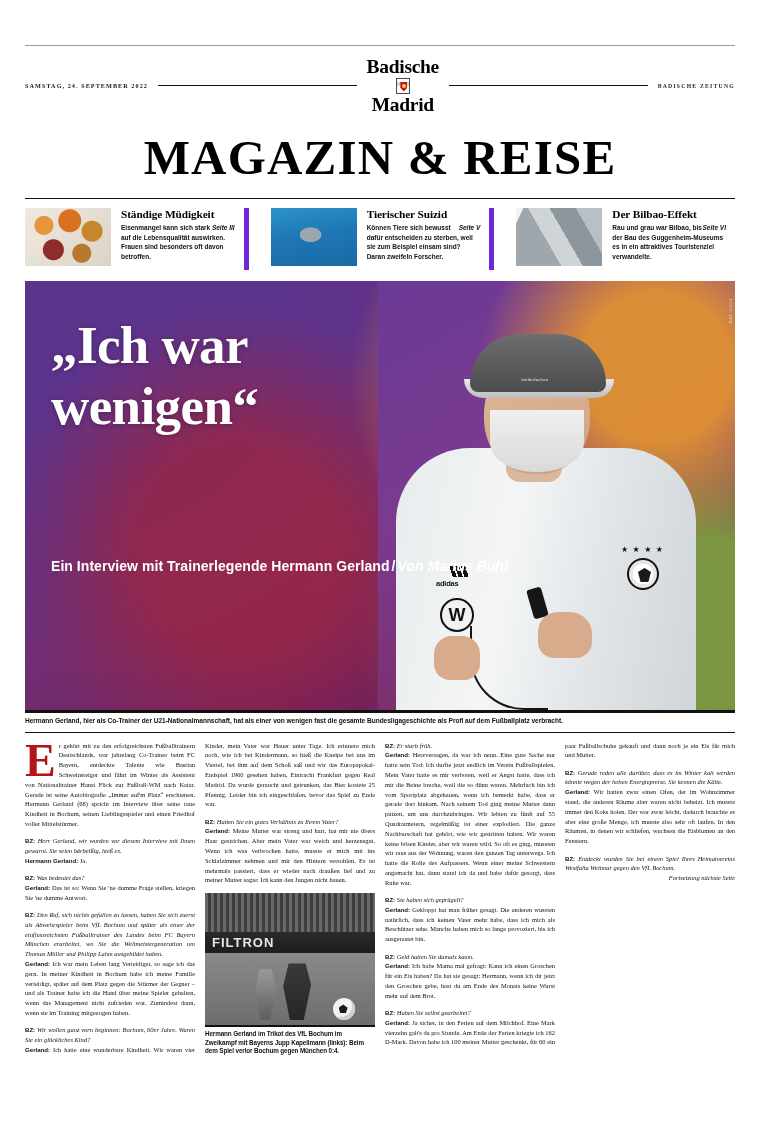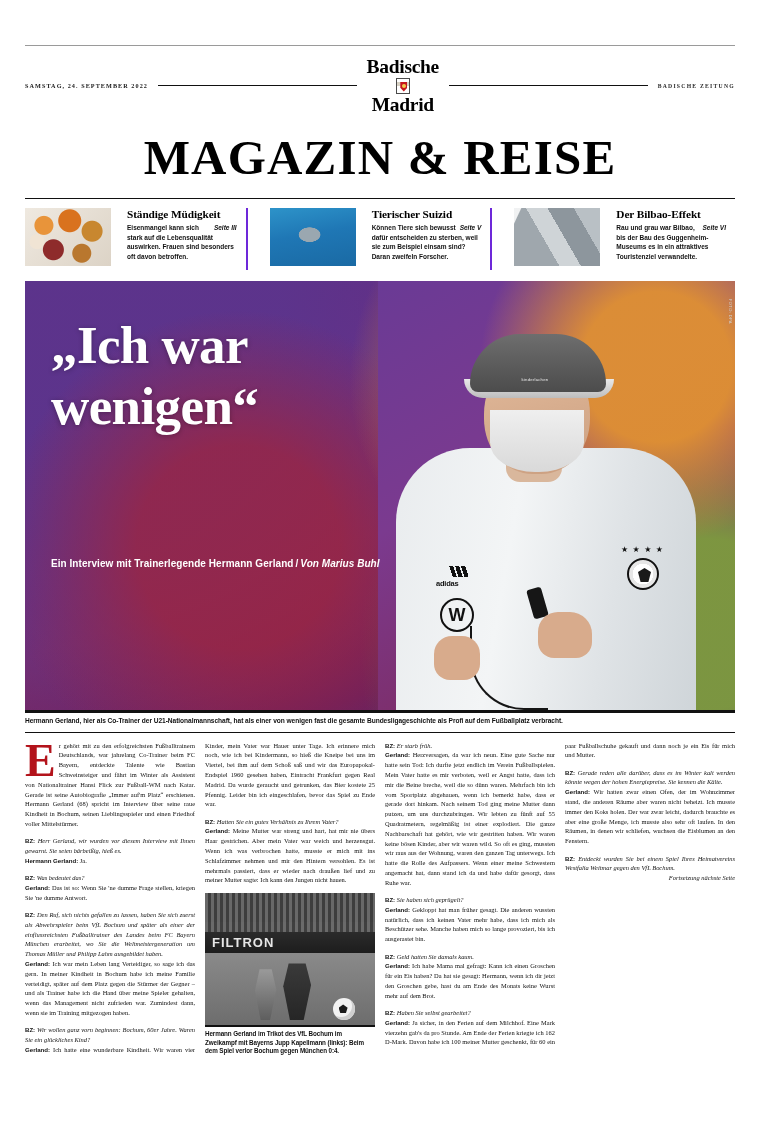--- a/index.html
+++ b/index.html
@@ -53,22 +53,22 @@
   .section-title {
     text-align:center;
     font-family:"Liberation Serif", serif;
     font-size:49px; font-weight:700; letter-spacing:1.2px;
     margin-top:19px; line-height:1;
   }
   .rule-thin { height:1px; background:#111; margin-top:16px; }
 
   
   .teasers { display:flex; margin-top:9px; height:62px; }
-  .teaser { display:flex; flex:1; gap:16px; padding-right:9px; }
-  .teaser + .teaser { border-left:2px solid #6d28d9; padding-left:22px; }
+  .teaser { display:flex; flex:1; gap:10px; padding-right:9px; }
+  .teaser + .teaser { border-left:5px solid #6d28d9; padding-left:22px; }
   .teaser-thumb { width:86px; height:58px; flex:none; background:#cfcfcf; }
   .t1-img{
     background:
       radial-gradient(circle at 22% 30%, #e8943a 0 9px, transparent 10px),
       radial-gradient(circle at 52% 22%, #d9721e 0 11px, transparent 12px),
       radial-gradient(circle at 78% 40%, #c8872f 0 10px, transparent 11px),
       radial-gradient(circle at 33% 72%, #8e2b2b 0 10px, transparent 11px),
       radial-gradient(circle at 66% 78%, #b9772e 0 9px, transparent 10px),
       radial-gradient(circle at 14% 58%, #f0e4d4 0 7px, transparent 8px),
       linear-gradient(135deg,#efe9e0,#dcd3c6);
@@ -206,21 +206,21 @@
     writing-mode:vertical-rl;
   }
   .hero-text { position:absolute; left:26px; top:34px; width:330px; }
   .hero-head {
     font-family:"Liberation Serif", serif;
     color:#fff; font-weight:700; font-size:53px; line-height:1.16;
     letter-spacing:-0.6px; text-shadow:0 1px 5px rgba(0,0,0,.30);
   }
   .hero-byline {
     position:absolute; left:26px; top:277px;
-    color:#fff; font-size:10px; font-weight:700; letter-spacing:.05px;text-align:right;
+    color:#fff; font-size:14px; font-weight:700; letter-spacing:.05px;text-align:right;
   }
   .hero-byline .aut { font-style:italic; font-weight:700; }
   .hero-byline .sep { font-weight:700; padding:0 2px; }
 
   .caption-rule { height:3px; background:#111; margin-top:0px; }
   .hero-caption {
     font-size:6.6px; font-weight:700; line-height:1.3;
     margin-top:4px; letter-spacing:-0.05px; color:#111;
   }
 

